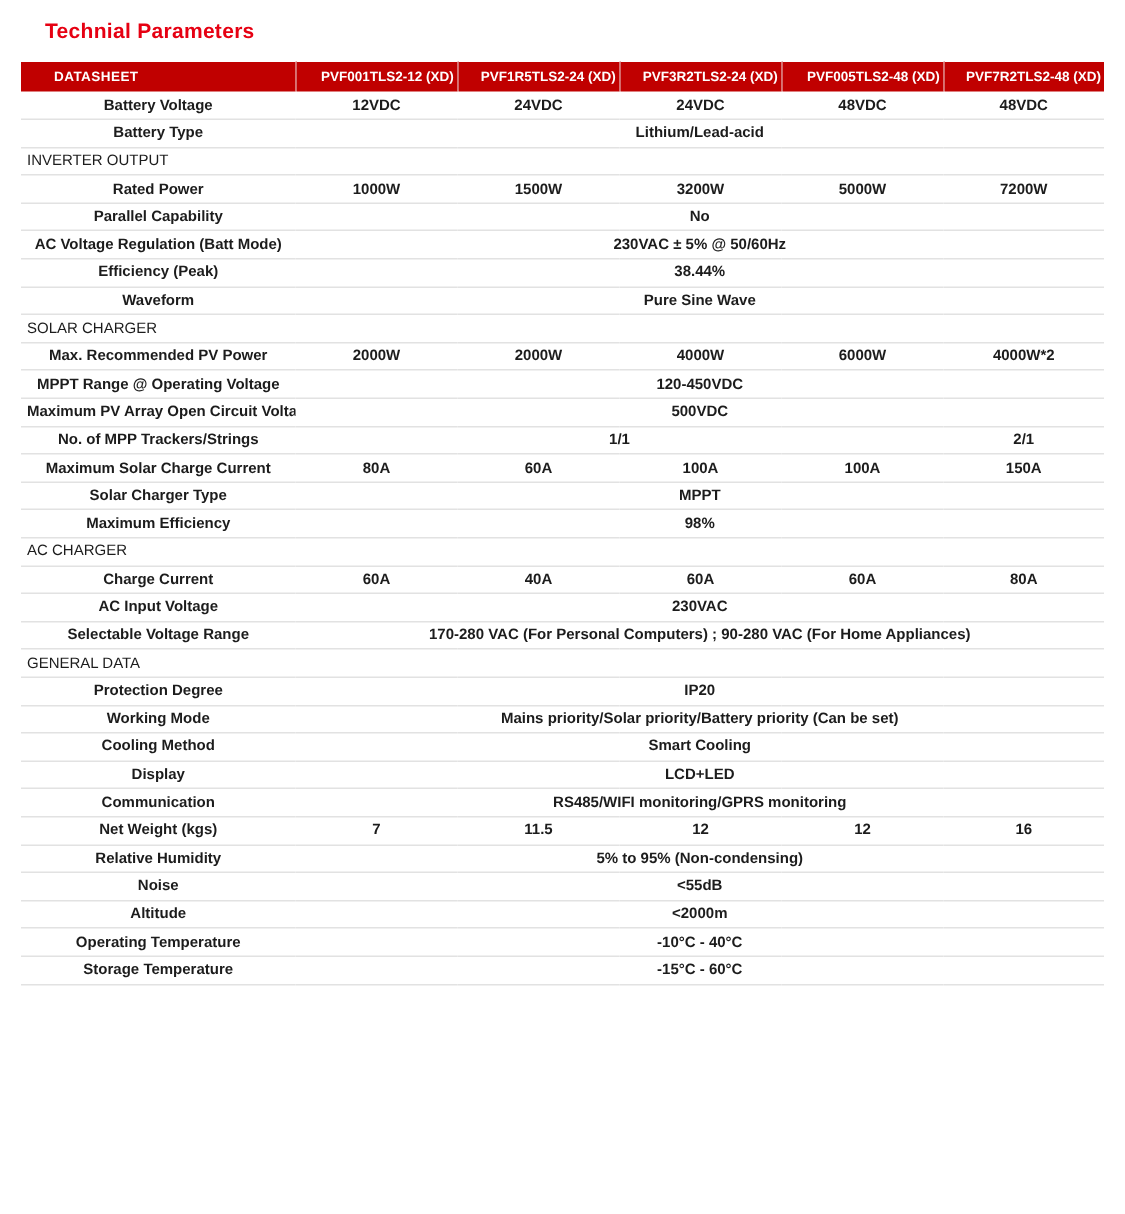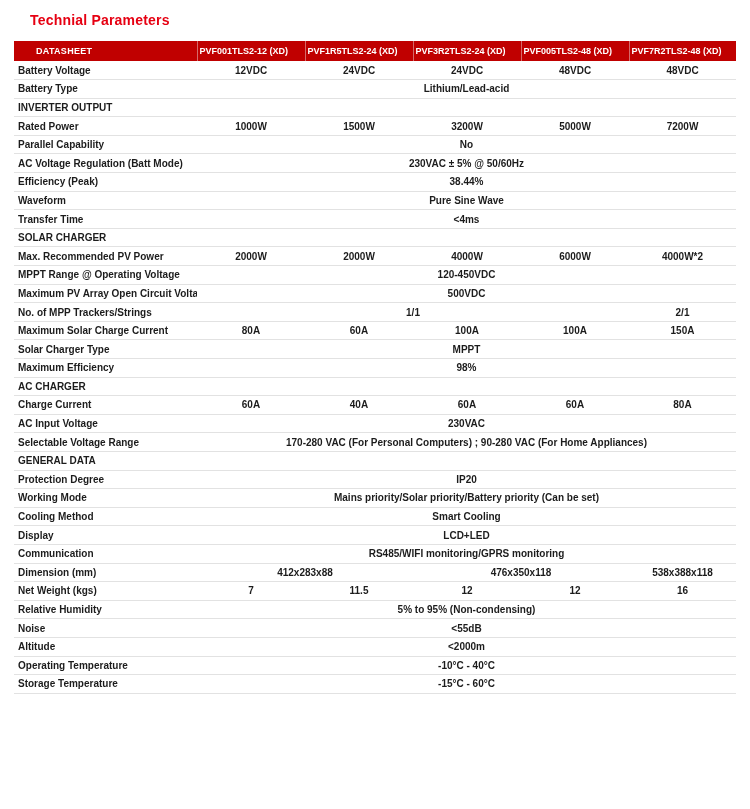--- a/index.html
+++ b/index.html
@@ -29,21 +29,21 @@
     width:722px;
     border-collapse:collapse;
     table-layout:fixed;
   }
   table.spec-table th{
     background:var(--header-bg);
     color:#ffffff;
     font-size:9px;
     font-weight:bold;
     height:20px;
-    text-align:left;
+    text-align:right;
     border-right:1px solid var(--header-divider);
     padding:0 2px;
     white-space:nowrap;
     overflow:hidden;
   }
   table.spec-table th.datasheet{
     text-align:left;
     padding-left:22px;
     letter-spacing:0.3px;
   }
@@ -51,32 +51,32 @@
   table.spec-table td{
     font-size:10px;
     height:18.6px;
     border-bottom:1px solid var(--row-border);
     padding:0 4px;
     white-space:nowrap;
     overflow:hidden;
     color:#1c1c1c;
   }
   td.label-cell{
-    text-align:left;
+    text-align:center;
     padding-left:7px;
     font-weight:bold;
   }
   td.value-cell{
     text-align:center;
     font-weight:bold;
   }
   td.section-cell{
     text-align:left;
     padding-left:7px;
-    font-weight:bold;
+    font-weight:normal;
     color:var(--section-red);
   }
 </style>
 </head>
 <body>
 
 <div class="page">
   <h1 class="title">Technial Parameters</h1>
 
   <table class="spec-table">
@@ -132,24 +132,20 @@
         </tr>
         <tr>
           <td class="label-cell">Efficiency (Peak)</td>
           <td class="value-cell" colspan="5">38.44%</td>
         </tr>
         <tr>
           <td class="label-cell">Waveform</td>
           <td class="value-cell" colspan="5">Pure Sine Wave</td>
         </tr>
         <tr>
-          <td class="label-cell">Transfer Time</td>
-          <td class="value-cell" colspan="5">&lt;4ms</td>
-        </tr>
-        <tr>
           <td colspan="6" class="section-cell">SOLAR CHARGER</td>
         </tr>
         <tr>
           <td class="label-cell">Max. Recommended PV Power</td>
           <td class="value-cell">2000W</td>
           <td class="value-cell">2000W</td>
           <td class="value-cell">4000W</td>
           <td class="value-cell">6000W</td>
           <td class="value-cell">4000W*2</td>
         </tr>
@@ -218,26 +214,20 @@
         </tr>
         <tr>
           <td class="label-cell">Display</td>
           <td class="value-cell" colspan="5">LCD+LED</td>
         </tr>
         <tr>
           <td class="label-cell">Communication</td>
           <td class="value-cell" colspan="5">RS485/WIFI monitoring/GPRS monitoring</td>
         </tr>
         <tr>
-          <td class="label-cell">Dimension (mm)</td>
-          <td class="value-cell" colspan="2">412x283x88</td>
-          <td class="value-cell" colspan="2">476x350x118</td>
-          <td class="value-cell">538x388x118</td>
-        </tr>
-        <tr>
           <td class="label-cell">Net Weight (kgs)</td>
           <td class="value-cell">7</td>
           <td class="value-cell">11.5</td>
           <td class="value-cell">12</td>
           <td class="value-cell">12</td>
           <td class="value-cell">16</td>
         </tr>
         <tr>
           <td class="label-cell">Relative Humidity</td>
           <td class="value-cell" colspan="5">5% to 95% (Non-condensing)</td>

